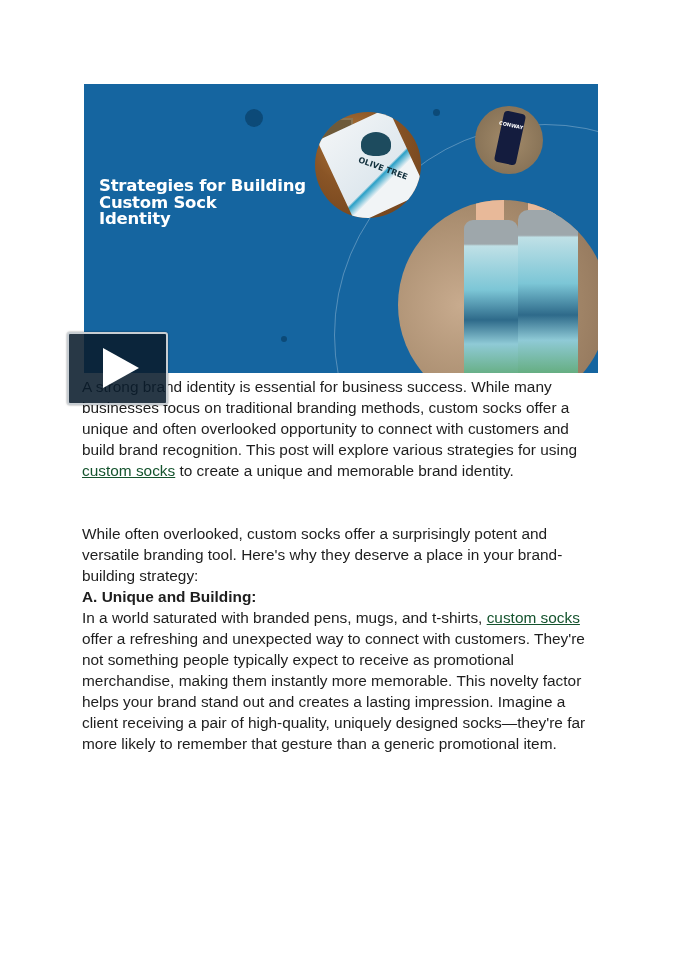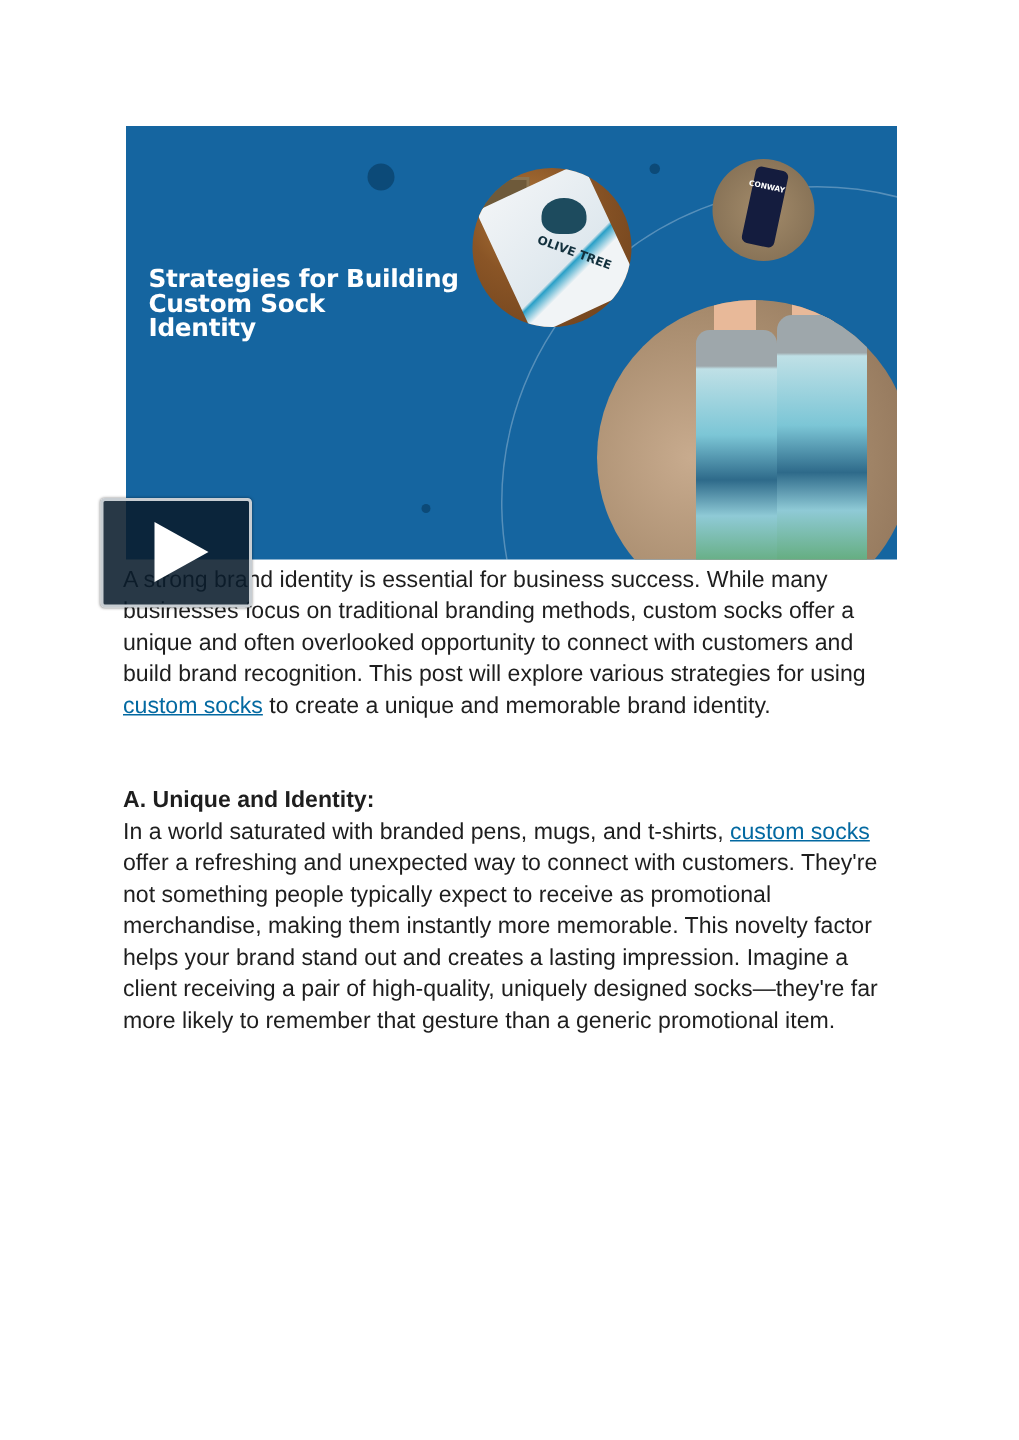--- a/index.html
+++ b/index.html
@@ -103,21 +103,21 @@
       border-bottom: 20px solid transparent;
       border-left: 36px solid #ffffff;
     }
 
     .content {
       position: absolute; left: 82px; top: 376px; width: 520px;
       font-size: 15.4px; line-height: 21px;
       color: #1e1e1e;
     }
     .content p { margin: 0; }
-    .content a { color: #0369a1; text-decoration: underline; }
+    .content a { color: #14532d; text-decoration: underline; }
     .section-heading {
       font-weight: bold; font-size: 15.4px; margin: 0;
     }
     .spacer { height: 21px; }
     .sub-heading { font-weight: bold; margin: 0; }
   </style>
 </head>
 <body>
 
 <div class="banner">
@@ -157,18 +157,19 @@
 </div>
 
 <div class="content">
   <p><span>A strong brand identity is essential for business success. While many businesses focus on traditional branding methods, custom socks offer a unique and often overlooked opportunity to connect with customers and build brand recognition. This post will explore various strategies for using </span><a href="#">custom socks</a><span> to create a unique and memorable brand identity.</span></p>
 
   <div class="spacer" style="height:22px;"></div>
 
 
   <div class="spacer" style="height:20px;"></div>
 
+  <p>While often overlooked, custom socks offer a surprisingly potent and versatile branding tool. Here's why they deserve a place in your brand-building strategy:</p>
 
-  <h3 class="sub-heading" style="font-size:15.4px;">A. Unique and Identity:</h3>
+  <h3 class="sub-heading" style="font-size:15.4px;">A. Unique and Building:</h3>
 
   <p><span>In a world saturated with branded pens, mugs, and t-shirts, </span><a href="#">custom socks</a><span> offer a refreshing and unexpected way to connect with customers. They're not something people typically expect to receive as promotional merchandise, making them instantly more memorable. This novelty factor helps your brand stand out and creates a lasting impression. Imagine a client receiving a pair of high-quality, uniquely designed socks—they're far more likely to remember that gesture than a generic promotional item.</span></p>
 
 </div>
 
 </body></html>

